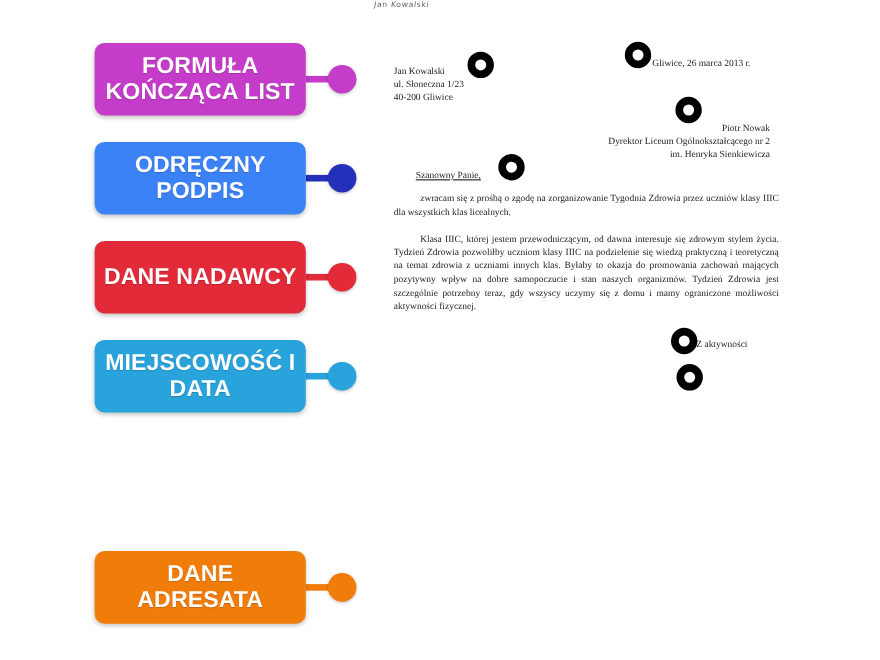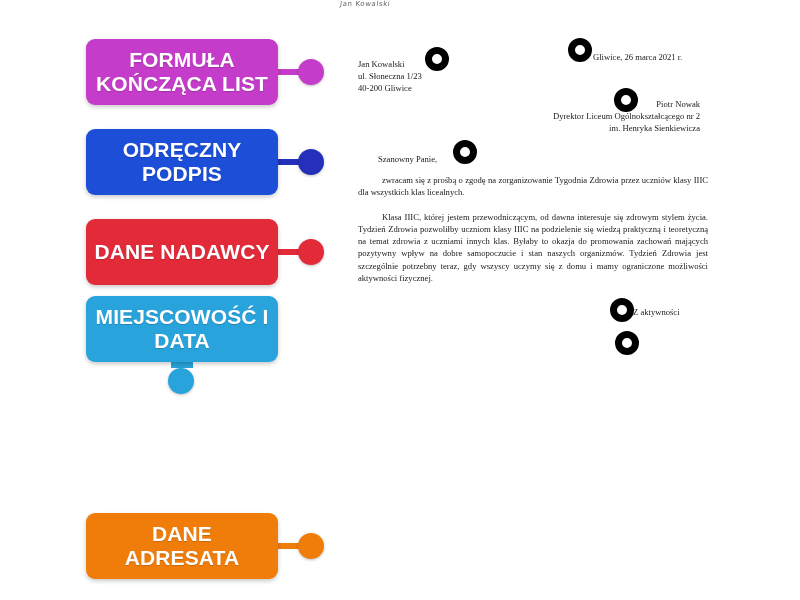--- a/index.html
+++ b/index.html
@@ -106,28 +106,29 @@
   }
 
   #place-date {
     left: 253px;
     top: 51px;
     text-align: left;
   }
 
   #recipient-block {
     left: 155px;
-    top: 98px;
+    top: 110px;
     width: 205px;
     text-align: right;
   }
 
   #salutation {
     left: 38px;
     top: 153px;
+    text-decoration: underline;
   }
 
   #body-block {
     left: 18px;
     top: 162px;
     width: 350px;
     text-align: justify;
     text-justify: inter-word;
   }
 
@@ -173,61 +174,61 @@
 
     <div class="label-row" style="top:38px;">
       <div class="label-chip" style="background:#C43CC9;">
         <span class="chip-text">FORMUŁA KOŃCZĄCA LIST</span>
       </div>
       <div class="stem" style="background:#C43CC9;"></div>
       <div class="knob" style="background:#C43CC9;"></div>
     </div>
 
     <div class="label-row" style="top:128px;">
-      <div class="label-chip" style="background:#1d4ed8;">
+      <div class="label-chip" style="background:#3b82f6;">
         <span class="chip-text">ODRĘCZNY PODPIS</span>
       </div>
       <div class="stem" style="background:#2430BA;"></div>
       <div class="knob" style="background:#2430BA;"></div>
     </div>
 
     <div class="label-row" style="top:218px;">
       <div class="label-chip" style="background:#E22A39;">
         <span class="chip-text">DANE NADAWCY</span>
       </div>
       <div class="stem" style="background:#E22A39;"></div>
       <div class="knob" style="background:#E22A39;"></div>
     </div>
 
-    <div class="label-row" style="top:296px;flex-direction:column;">
+    <div class="label-row" style="top:308px;">
       <div class="label-chip" style="background:#29A3DC;">
         <span class="chip-text">MIEJSCOWOŚĆ I DATA</span>
       </div>
       <div class="stem" style="background:#29A3DC;"></div>
       <div class="knob" style="background:#29A3DC;"></div>
     </div>
 
 
-    <div class="label-row" style="top:512px;">
+    <div class="label-row" style="top:500px;">
       <div class="label-chip" style="background:#F07D0A;">
         <span class="chip-text">DANE ADRESATA</span>
       </div>
       <div class="stem" style="background:#F07D0A;"></div>
       <div class="knob" style="background:#F07D0A;"></div>
     </div>
 
   </div>
 
   <div id="document-panel">
 
     <div class="doc-text" id="sender-block">Jan Kowalski
 ul. Słoneczna 1/23
 40-200 Gliwice</div>
 
-    <div class="doc-text" id="place-date">Gliwice, 26 marca 2021 r.</div>
+    <div class="doc-text" id="place-date">Gliwice, 26 marca 2013 r.</div>
 
     <div class="doc-text" id="recipient-block">Piotr Nowak
 Dyrektor Liceum Ogólnokształcącego nr 2
 im. Henryka Sienkiewicza</div>
 
     <div class="doc-text" id="salutation">Szanowny Panie,</div>
 
     <div class="doc-text" id="body-block">
       <p>zwracam się z prośbą o zgodę na zorganizowanie Tygodnia Zdrowia przez uczniów klasy IIIC dla wszystkich klas licealnych.</p>
       <p>Klasa IIIC, której jestem przewodniczącym, od dawna interesuje się zdrowym stylem życia. Tydzień Zdrowia pozwoliłby uczniom klasy IIIC na podzielenie się wiedzą praktyczną i teoretyczną na temat zdrowia z uczniami innych klas. Byłaby to okazja do promowania zachowań mających pozytywny wpływ na dobre samopoczucie i stan naszych organizmów. Tydzień Zdrowia jest szczególnie potrzebny teraz, gdy wszyscy uczymy się z domu i mamy ograniczone możliwości aktywności fizycznej.</p>

